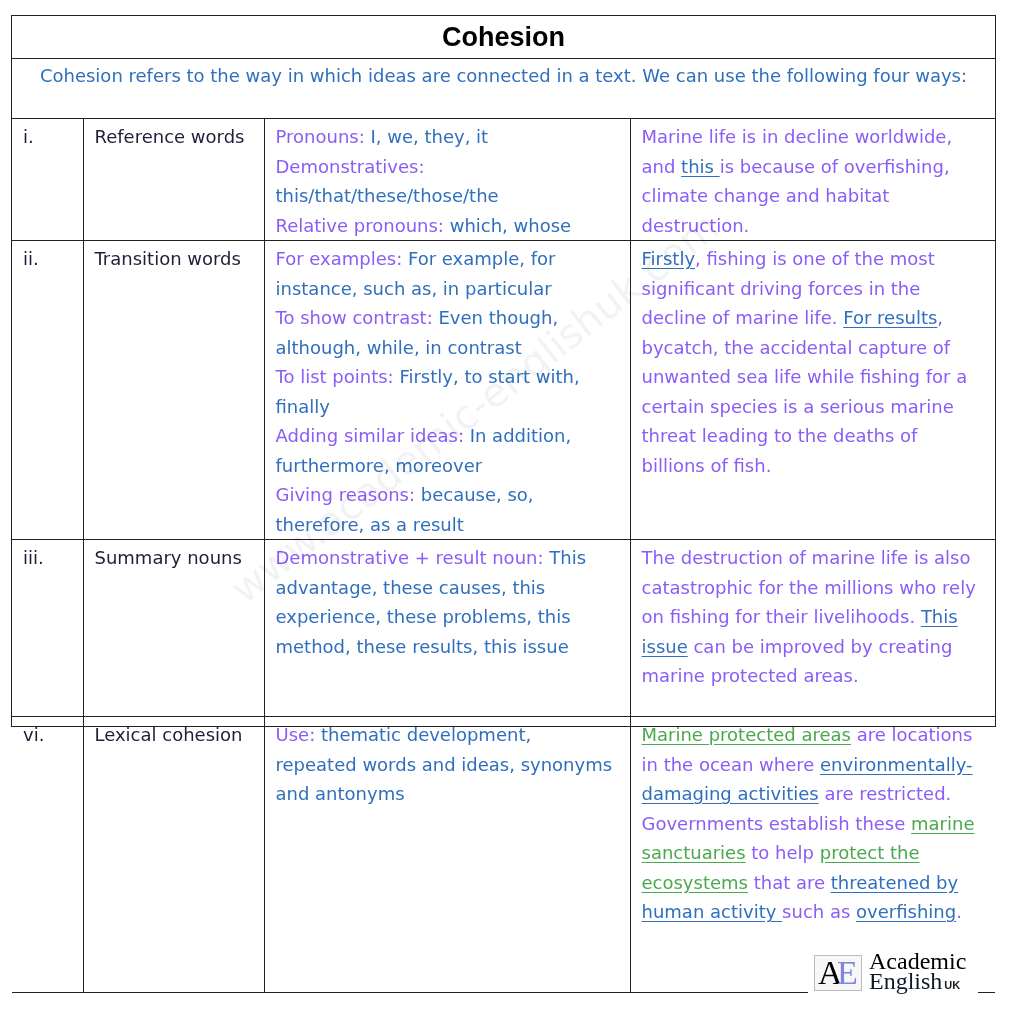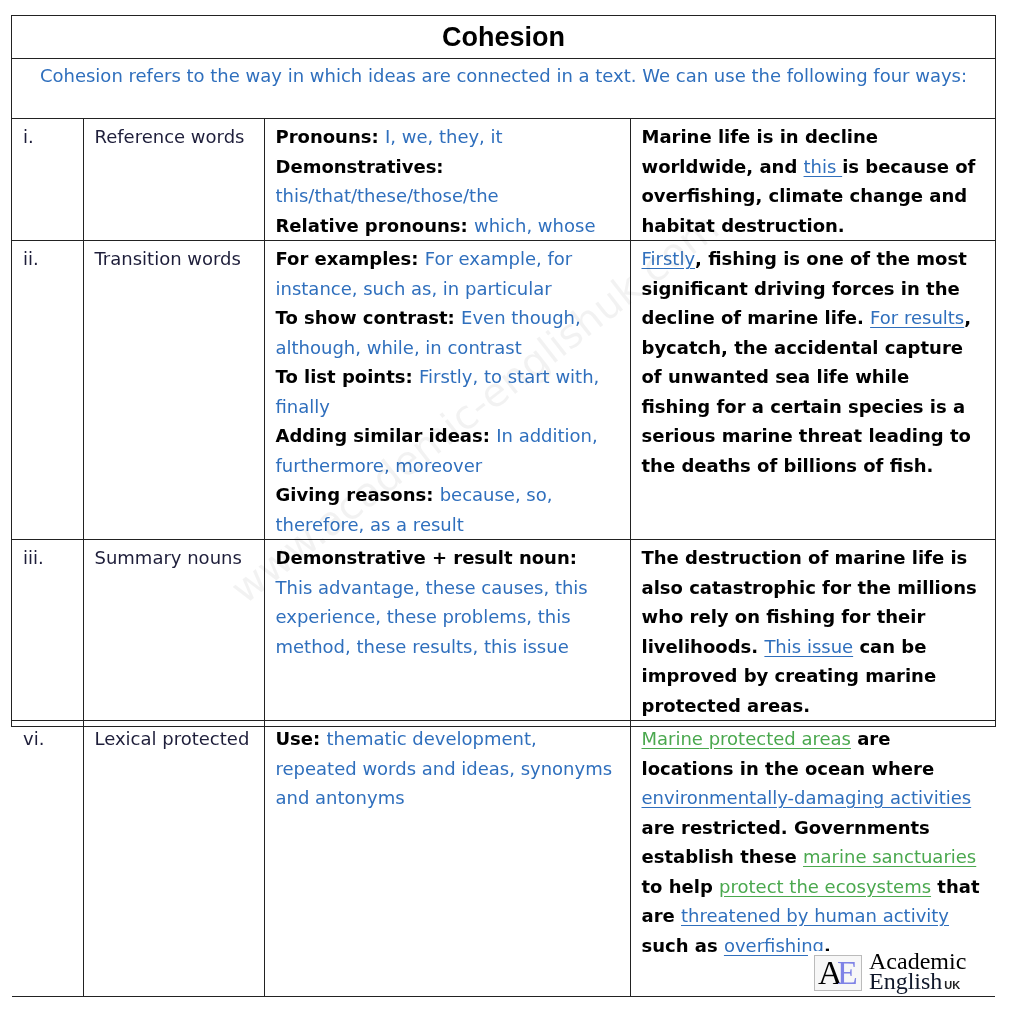--- a/index.html
+++ b/index.html
@@ -17,21 +17,21 @@
        padding:3px 12px 0 11px; box-sizing:border-box; }
   table tr:first-child td { border-top:none; }
   table tr td:first-child { border-left:none; }
   table tr td:last-child { border-right:none; }
   .c1 { width:71px; }
   .c2 { width:181px; }
   .c3 { width:366px; }
   .blue { color:#2f6fbd; }
   .green { color:#4aa84e; }
   .ul { text-decoration:underline; text-underline-offset:3px; }
-  .dark { color:#000000;font-weight:bold; }
+  .dark { color:#8b5cf6; }
   .footer { position:absolute; left:0; right:0; bottom:0; height:36px;
             display:flex; align-items:center; justify-content:center; }
   .footer a { color:#2f6fbd; text-decoration:underline; font-size:17px; }
   .logo { position:absolute; left:808px; top:951px; width:170px; height:44px; background:#fff;
           display:flex; align-items:center; padding:0 6px; box-sizing:border-box; }
   .logo-mark { position:relative; width:46px; height:34px; border:1px solid #bbb; background:#f7f7f7; }
   .logo-mark .a { position:absolute; left:3px; top:-2px; font-family:"Liberation Serif", serif; font-size:34px; color:#000; }
   .logo-mark .e { position:absolute; left:22px; top:-2px; font-family:"Liberation Serif", serif; font-size:34px; color:#7f83e6; }
   .logo-text { margin-left:7px; line-height:20px; font-family:"Liberation Serif", serif; }
   .logo-text .l1 { font-size:24px; color:#000; display:block; }
@@ -82,21 +82,21 @@
         <tr style="height: 177px;">
           <td>iii.</td>
           <td>Summary nouns</td>
           <td>
             <div><span class="dark">Demonstrative + result noun: </span><span class="blue">This advantage, these causes, this experience, these problems, this method, these results, this issue</span></div>
           </td>
           <td><span class="dark">The destruction of marine life is also catastrophic for the millions who rely on fishing for their livelihoods. </span><span class="blue ul">This issue</span><span class="dark"> can be improved by creating marine protected areas.</span></td>
         </tr>
         <tr style="height: 276px;">
           <td>vi.</td>
-          <td>Lexical protected</td>
+          <td>Lexical cohesion</td>
           <td>
             <div><span class="dark">Use: </span><span class="blue">thematic development, repeated words and ideas, synonyms and antonyms</span></div>
           </td>
           <td><span class="green ul">Marine protected areas</span><span class="dark"> are locations in the ocean where </span><span class="blue ul">environmentally-damaging activities</span><span class="dark"> are restricted. Governments establish these </span><span class="green ul">marine sanctuaries</span><span class="dark"> to help </span><span class="green ul">protect the ecosystems</span><span class="dark"> that are </span><span class="blue ul">threatened by human activity </span><span class="dark">such as </span><span class="blue ul">overfishing</span><span class="dark">.</span></td>
         </tr>
       </tbody>
   </table>
 
   <div class="watermark">www.academic-englishuk.com</div>
 

